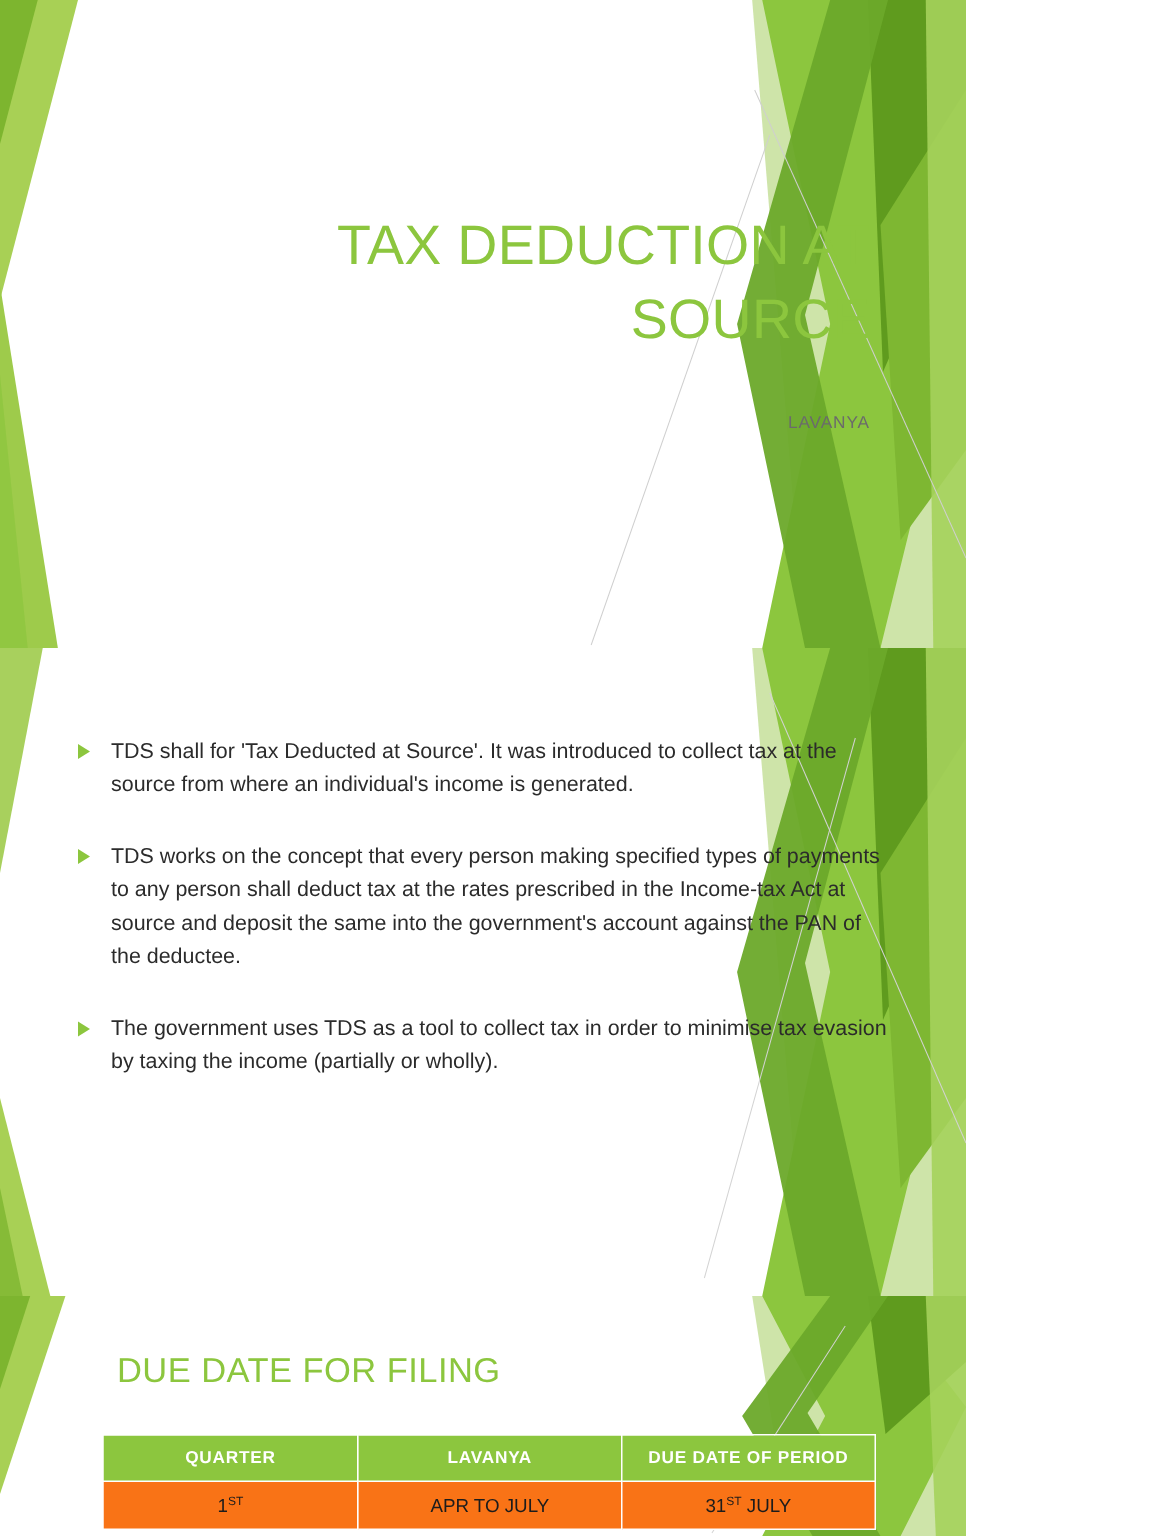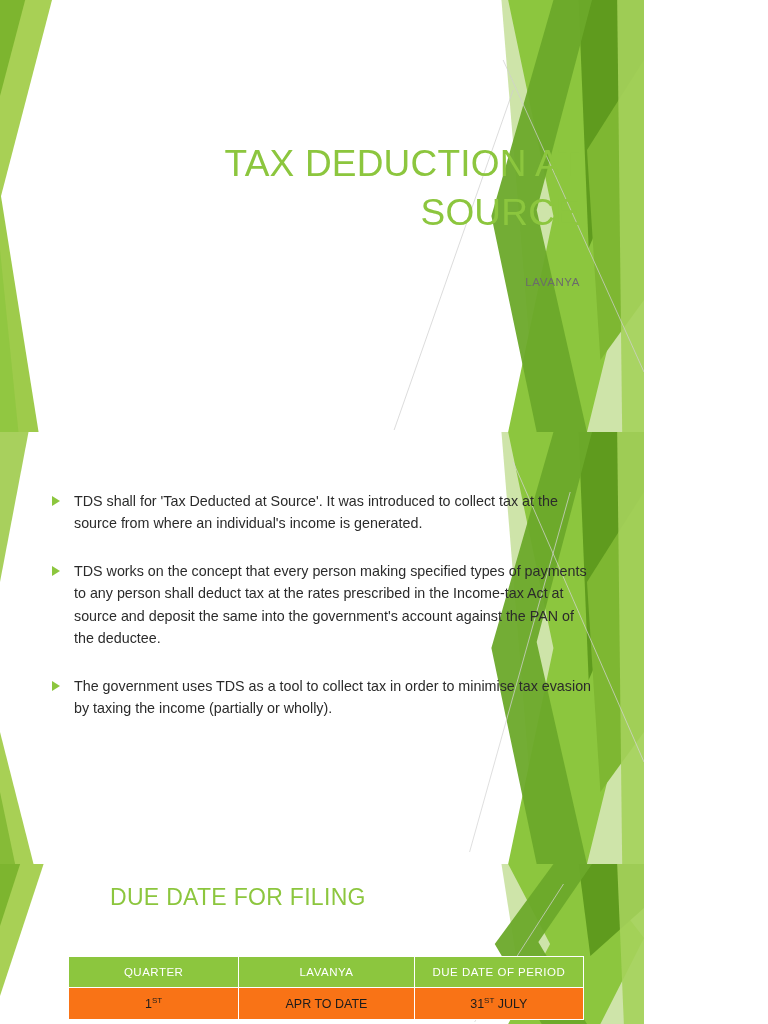--- a/index.html
+++ b/index.html
@@ -86,42 +86,41 @@
   .bullet-text {
     font-size: 14.3px;
     line-height: 1.55;
     color: #2b2b2b;
   }
 
   
   .section-heading {
     position: absolute;
     left: 78px;
-    top: 20px;
+    top: 36px;
     font-size: 23px;
     color: #8CC63E;
     letter-spacing: 0.3px;
-    margin-left: 32px;
   }
   .due-table {
     position: absolute;
     left: 68px;
     top: 92px;
     border-collapse: collapse;
     width: 516px;
   }
   .due-table th {
     background: #8CC63E;
     color: #ffffff;
     border: 1px solid #ffffff;
     font-size: 11.5px;
     letter-spacing: 0.5px;
     padding: 9px 4px;
     text-align: center;
-    font-weight: normal;
+    font-weight: bold;
   }
   .due-table td {
     background: #f97316;
     border: 1px solid #ffffff;
     font-size: 12.5px;
     padding: 8px 4px;
     text-align: center;
     color: #1c1c1c;
   }
   .due-table td sup, .due-table th sup { font-size: 8px; }
@@ -209,20 +208,20 @@
       <thead>
         <tr>
           <th class="col-a">QUARTER</th>
           <th class="col-b">LAVANYA</th>
           <th class="col-c">DUE DATE OF PERIOD</th>
         </tr>
       </thead>
       <tbody>
         <tr>
           <td>1<sup>ST</sup></td>
-          <td>APR TO DATE</td>
+          <td>APR TO JULY</td>
           <td>31<sup>ST</sup> JULY</td>
         </tr>
       </tbody>
     </table>
   </div>
 
 </div>
 
 </body></html>

